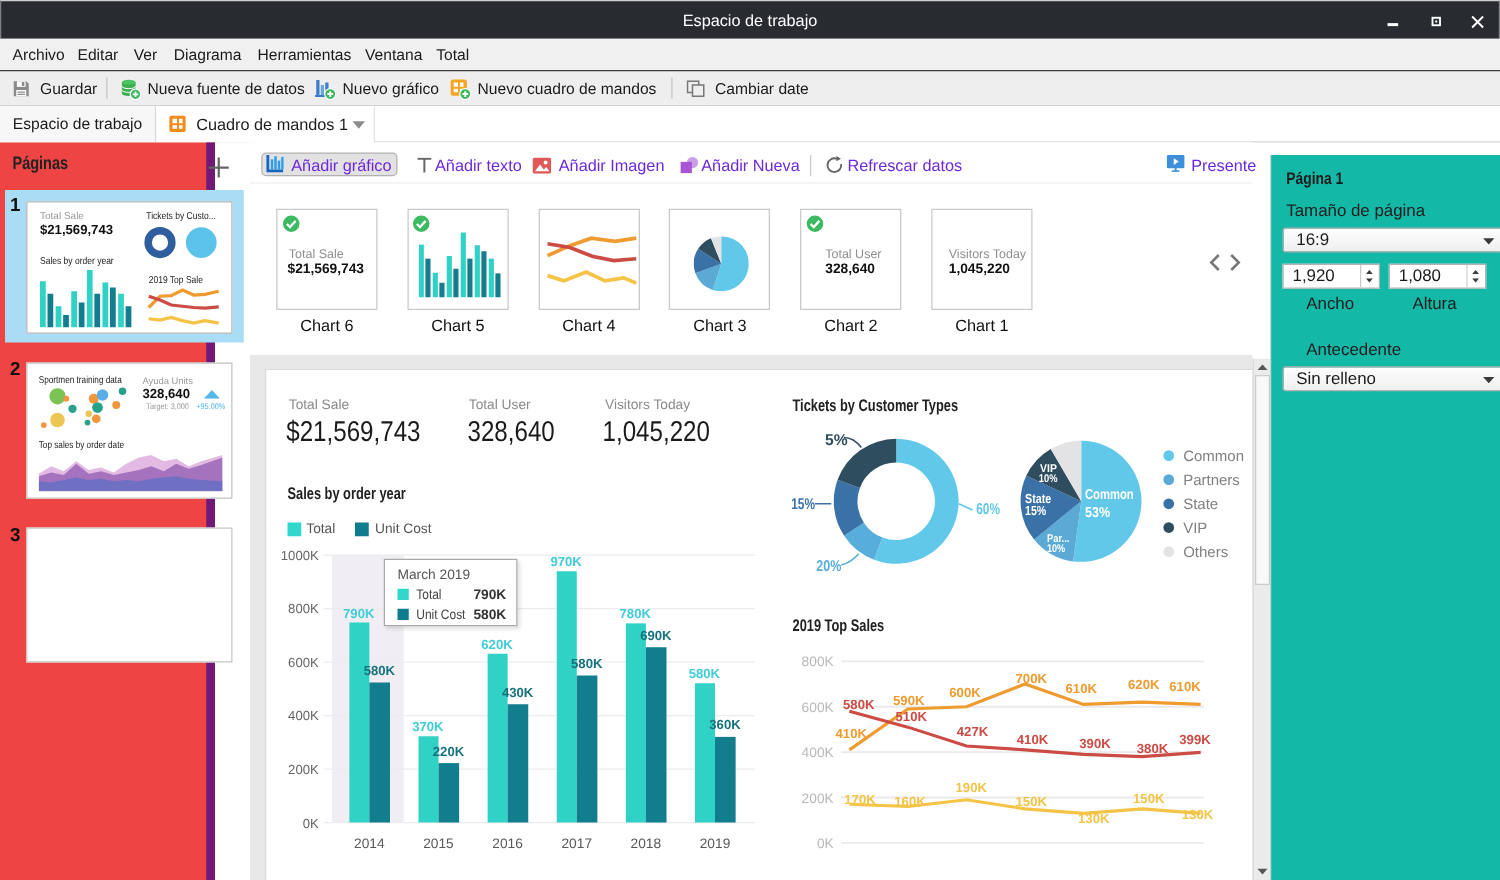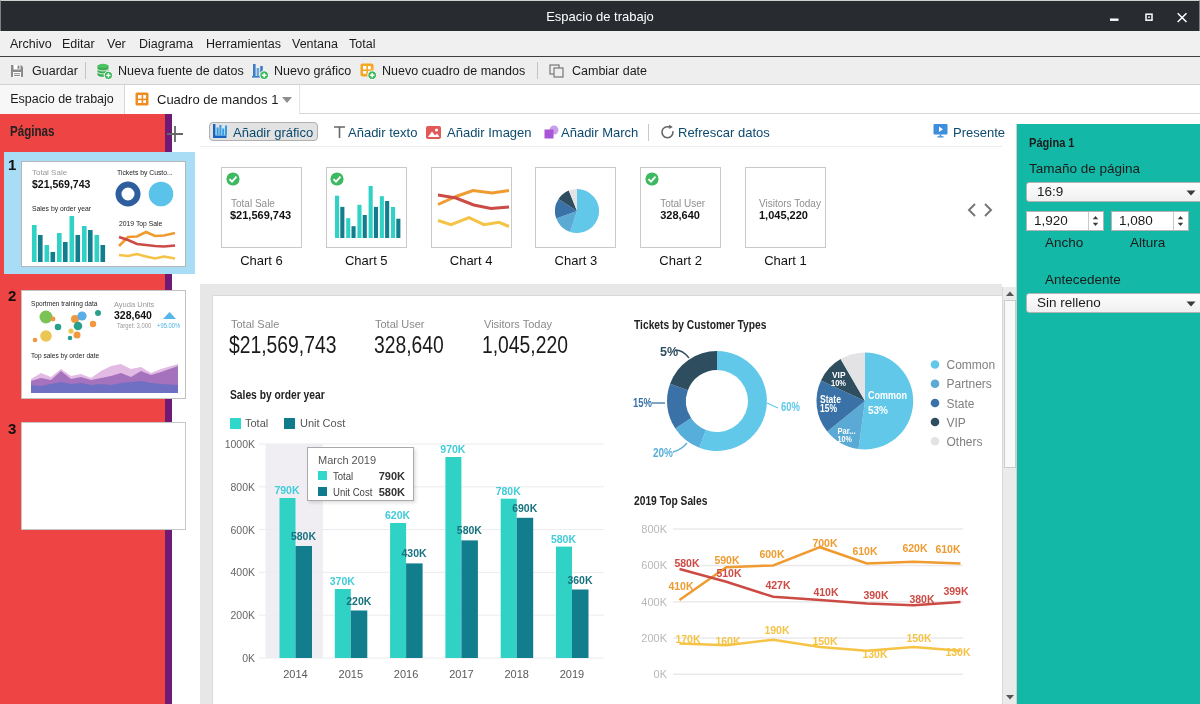--- a/index.html
+++ b/index.html
@@ -40,21 +40,21 @@
 
 #leftpanel { position:absolute; left:0; top:114px; width:172px; height:590px;
   background:#ef4444; border-right:7px solid #701a75; }
 #lp-title { position:absolute; left:10px; top:9px; font-size:14.5px; font-weight:bold; color:#222; transform:scaleX(0.8); transform-origin:0 0; }
 .pagenum { position:absolute; left:8px; font-size:15px; font-weight:bold; color:#111; }
 .thumbcard { position:absolute; left:21px; width:165px; background:#fff; }
 
 
 #center { position:absolute; left:200px; top:114px; width:802px; height:590px; background:#fff; }
 #canvastoolbar { position:absolute; left:0; top:0; width:802px; height:33px; background:#fff;
-  border-bottom:1px solid #ececec; font-size:13px; color:#0c4a6e; }
+  border-bottom:1px solid #ececec; font-size:13px; color:#6d28d9; }
 #carousel { position:absolute; left:0; top:33px; width:802px; height:137px; background:#fff; }
 .ccard { position:absolute; top:20px; width:81px; height:81px; background:#fff;
   border:1px solid #c9c9c9; }
 .clabel { position:absolute; top:106px; width:81px; text-align:center; font-size:13px; color:#111; }
 #canvas { position:absolute; left:0; top:170px; width:802px; height:420px; background:#e7e7e7; }
 #page { position:absolute; left:12px; top:11px; width:790px; height:409px; background:#fff;
   border-left:1px solid #dadada; border-top:1px solid #dadada; }
 
 
 .kpilabel { position:absolute; font-size:11px; color:#8a8a8a; }
@@ -265,21 +265,21 @@
       <svg class="abs" style="left:226px;top:12px;" width="15" height="13" viewBox="0 0 15 13">
         <rect x="0" y="0" width="15" height="13" rx="2" fill="#e05858"></rect>
         <circle cx="10.5" cy="4" r="1.6" fill="#fff"></circle>
         <path d="M2 11 L6 5.5 L9 9.5 L11 7.5 L13.5 11 Z" fill="#fff"></path>
       </svg>
       <span class="abs" style="left:247px;top:11px;">Añadir Imagen</span>
       <svg class="abs" style="left:344px;top:11px;" width="15" height="15" viewBox="0 0 15 15">
         <circle cx="10" cy="5" r="4.5" fill="#c9a0e8"></circle>
         <rect x="0.5" y="4.5" width="9" height="9" fill="#a855d8"></rect>
       </svg>
-      <span class="abs" style="left:361px;top:11px;">Añadir March</span>
+      <span class="abs" style="left:361px;top:11px;">Añadir Nueva</span>
       <div class="abs" style="left:448px;top:9.5px;width:1px;height:17px;background:#c9c9c9;"></div>
       <svg class="abs" style="left:460px;top:9.5px;" width="16" height="16" viewBox="0 0 16 16">
         <path d="M9.4 3.0 A5.5 5.5 0 1 0 12.9 7.2" fill="none" stroke="#636363" stroke-width="1.5"></path>
         <path d="M9.0 0.8 L12.8 3.0 L9.2 4.9 Z" fill="#636363"></path>
       </svg>
       <span class="abs" style="left:478px;top:11px;">Refrescar datos</span>
       <svg class="abs" style="left:733px;top:9px;" width="15" height="15" viewBox="0 0 15 15">
         <rect x="0.5" y="1" width="14" height="10.5" rx="1" fill="#3d8edb"></rect>
         <path d="M6 3.5 L10 6.2 L6 9 Z" fill="#fff"></path>
         <rect x="6.7" y="11.5" width="1.6" height="2" fill="#3d8edb"></rect>

